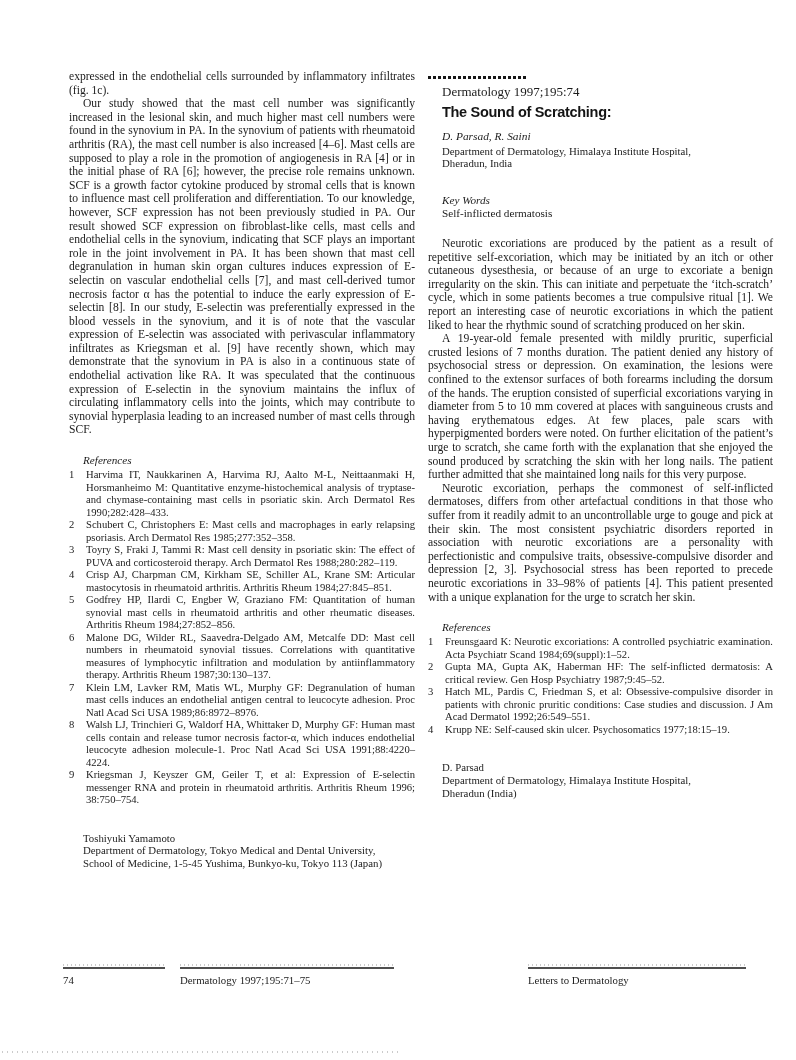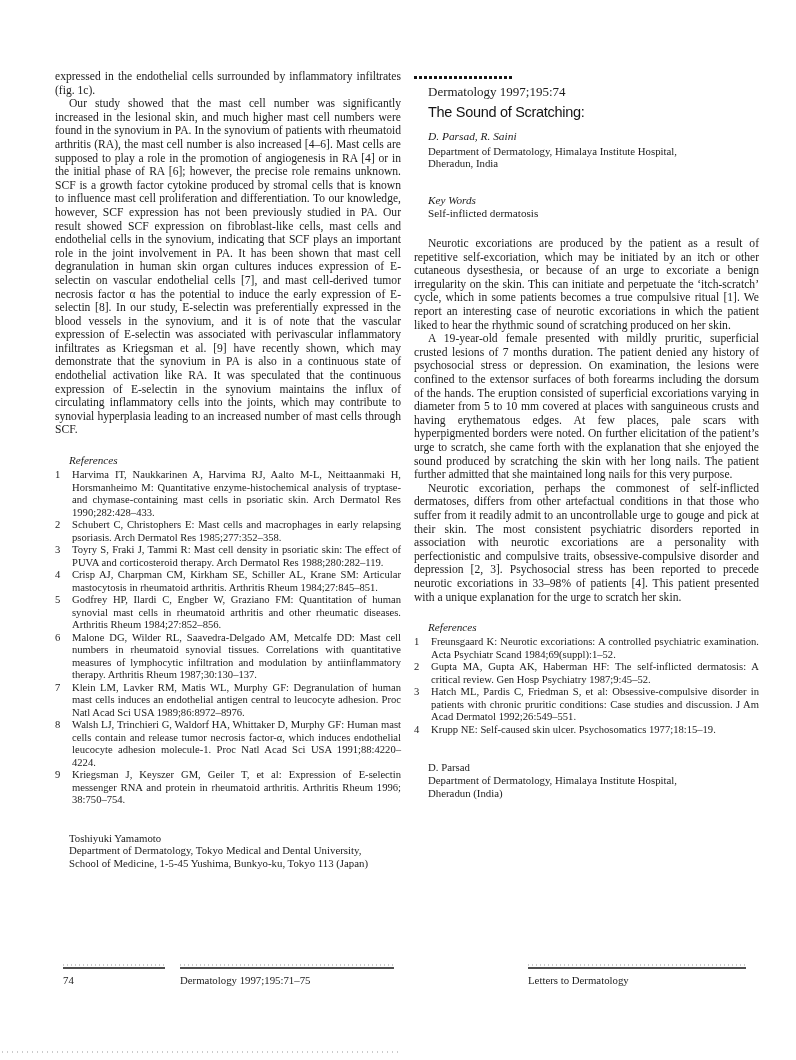--- a/index.html
+++ b/index.html
@@ -1,40 +1,40 @@
 <!DOCTYPE html>
 <html><head>
 <meta charset="utf-8">
 <style>
   html,body { margin:0; padding:0; background:#ffffff; }
   .page {
     position:relative; width:796px; height:1060px; background:#ffffff;
     font-family:"Liberation Serif", serif; color:#1b1b1b; overflow:hidden;
   }
-  .columns { position:absolute; left:55px; top:70px; width:704px; display:flex; gap:13px; }
+  .columns { position:absolute; left:69px; top:70px; width:704px; display:flex; gap:13px; }
   .col { box-sizing:border-box; }
   .col-left { width:346px; }
   .col-right { width:345px; padding-top:3px; }
 
   p.body { margin:0; font-size:11.6px; line-height:13.6px; text-align:justify; }
   p.indent { text-indent:14px; }
 
   .refs-block { margin-top:17px; }
   .ref-heading { font-style:italic; padding-left:14px; font-size:11.2px; line-height:13px; margin-bottom:2px; }
   ol.refs { list-style:none; margin:0; padding:0; font-size:10.6px; line-height:12.5px; }
   ol.refs li { position:relative; padding-left:17px; text-align:justify; margin:0; }
   .refnum { position:absolute; left:0; top:0; }
 
   .address { margin-top:25px; padding-left:14px; font-size:10.8px; line-height:12.8px; }
 
   .dotted-rule { width:98px; height:3px; margin:3px 0 7px 0;
     background-image:repeating-linear-gradient(90deg,#161616 0 2.6px, transparent 2.6px 5px); }
   .citation { padding-left:14px; font-size:13px; line-height:12px; margin-bottom:5px; }
   h1.title { padding-left:14px; margin:0 0 8px 0; font-family:"Liberation Sans", sans-serif;
-    font-weight:normal; font-size:14.5px; line-height:18.5px; letter-spacing:-0.3px; color:#141414; }
+    font-weight:bold; font-size:14.5px; line-height:18.5px; letter-spacing:-0.3px; color:#141414; }
   .authors { padding-left:14px; font-style:italic; font-size:11.4px; line-height:13px; margin-bottom:2px; }
   .affiliation { padding-left:14px; font-size:10.8px; line-height:12.6px; }
   .keywords { margin-top:24px; padding-left:14px; font-size:11.2px; line-height:13.2px; margin-bottom:17px; }
   .kw-heading { font-style:italic;margin-top:24px; }
   .rbody p.body { margin:0; }
 
   .footer { position:absolute; top:964px; left:0; width:796px; font-size:10.8px; color:#222; }
   .footer-item { position:absolute; top:0; }
   .fi-page { left:63px; width:102px; }
   .fi-journal { left:180px; width:214px; }

